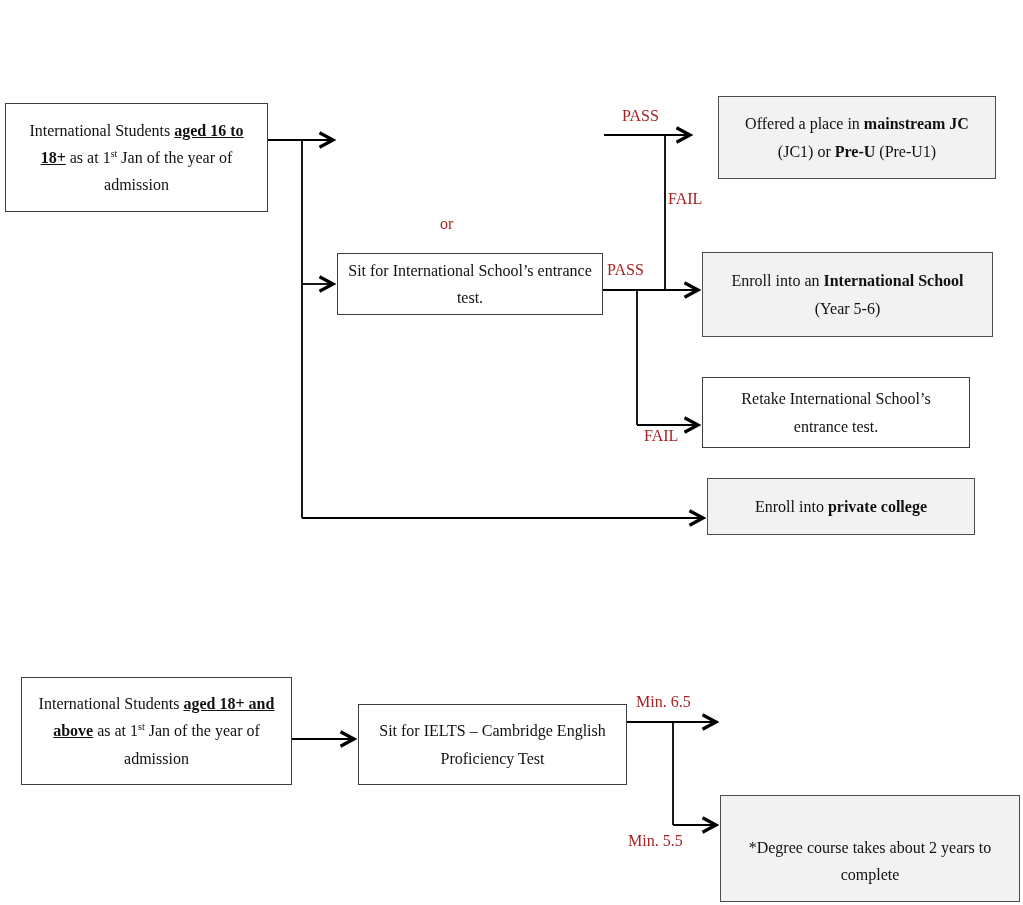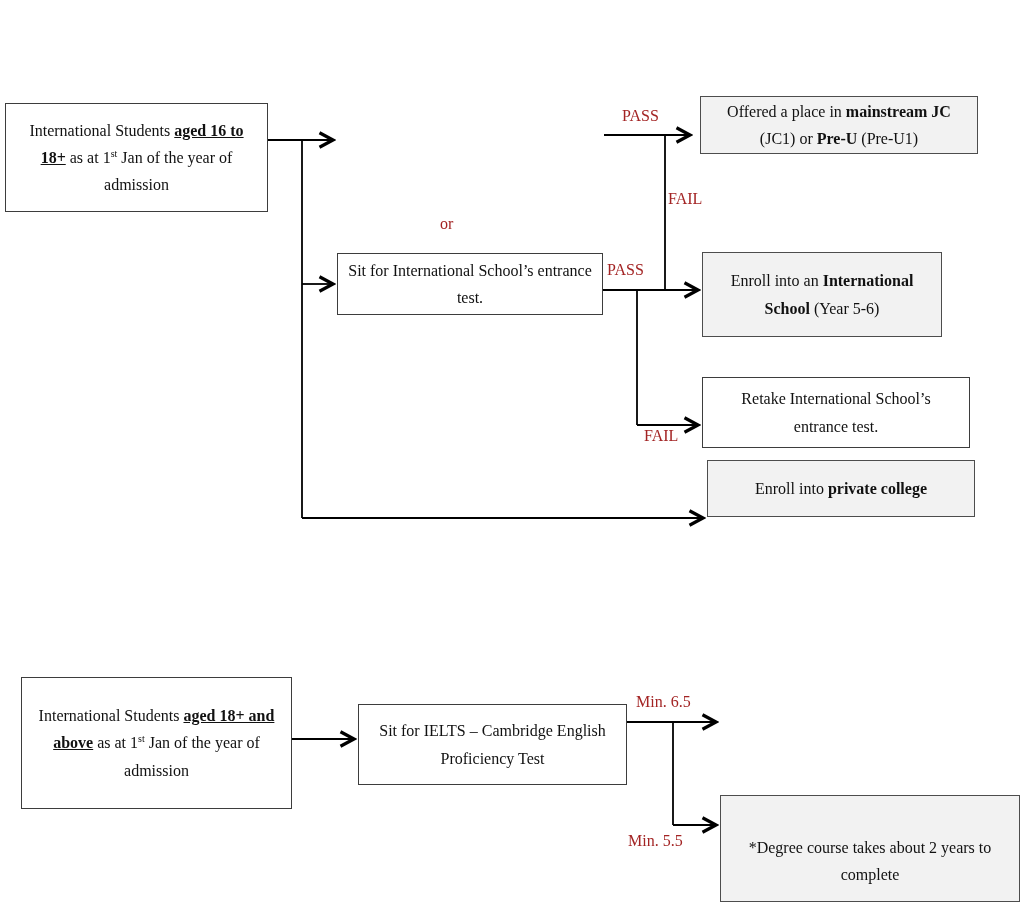--- a/index.html
+++ b/index.html
@@ -40,25 +40,25 @@
     text-align:left;
     white-space:nowrap;
   }
   #wires{position:absolute;left:0;top:0;}
   #wires path{stroke:#000;stroke-width:1.8;fill:none;}
 
   
   .b-start1{left:5px;top:103px;width:263px;height:109px;}
   .b-jc{left:337px;top:70px;width:267px;height:136px;line-height:1.65;}
   .b-intl-test{left:337px;top:253px;width:266px;height:62px;}
-  .b-offered{left:700px;top:96px;width:278px;height:58px;align-items:center;}
-  .b-enroll-intl{left:702px;top:252px;width:240px;height:85px;}
+  .b-offered{left:718px;top:96px;width:278px;height:83px;align-items:center;}
+  .b-enroll-intl{left:702px;top:252px;width:291px;height:85px;}
   .b-retake{left:702px;top:377px;width:268px;height:71px;}
-  .b-college{left:707px;top:460px;width:268px;height:57px;}
-  .b-start2{left:21px;top:677px;width:271px;height:132px;}
+  .b-college{left:707px;top:478px;width:268px;height:57px;}
+  .b-start2{left:21px;top:677px;width:271px;height:108px;}
   .b-ielts{left:358px;top:704px;width:269px;height:81px;}
   .b-nus{left:720px;top:620px;width:298px;height:135px;line-height:1.65;}
   .b-univ{left:720px;top:795px;width:300px;height:107px;line-height:1.65;}
   .b-nus .note{margin-top:26px;}
   .b-univ .note{margin-top:26px;}
 
   
   .l-or{left:440px;top:215px;width:40px;}
   .l-pass1{left:622px;top:107px;width:56px;}
   .l-fail1{left:668px;top:190px;width:58px;}

